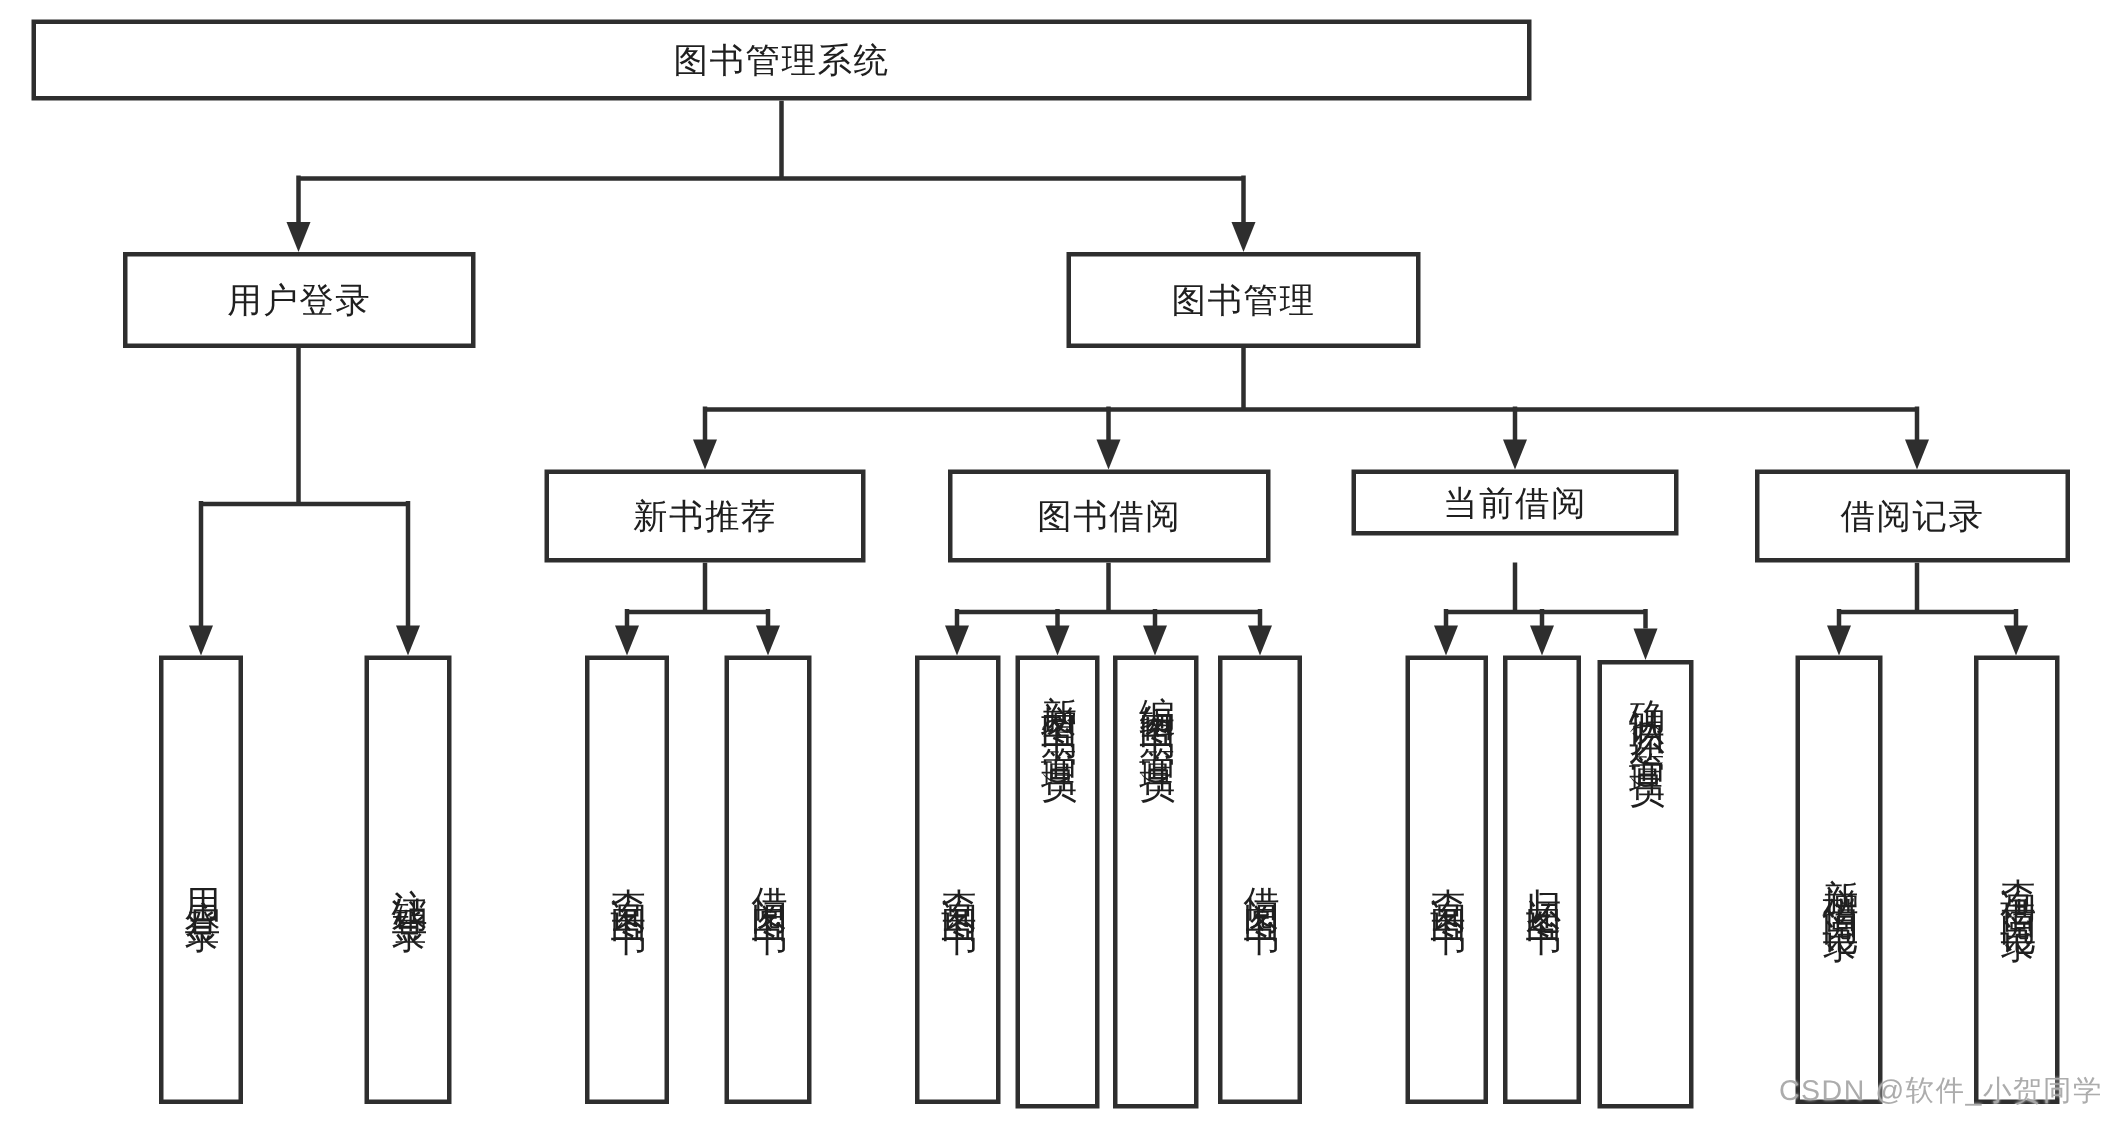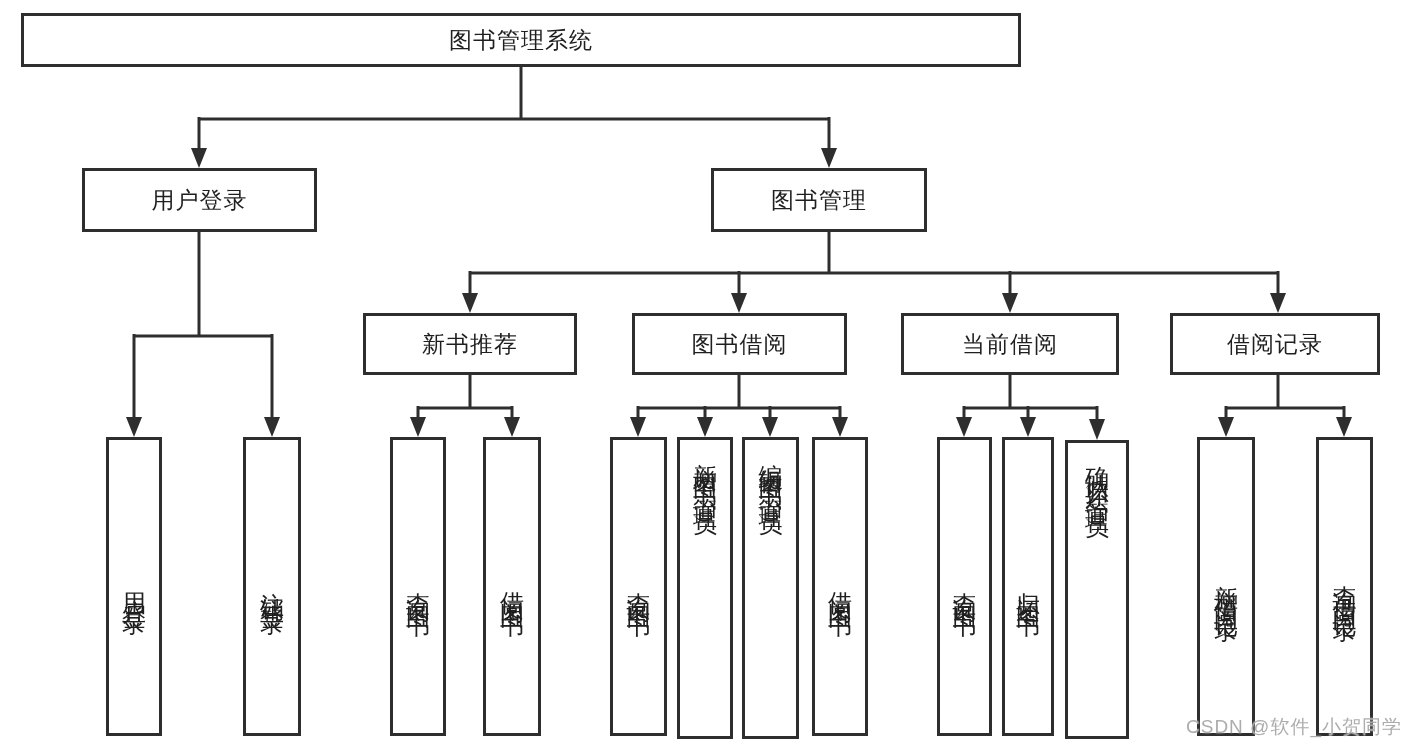--- a/index.html
+++ b/index.html
@@ -126,31 +126,31 @@
     </g>
   </svg>
 
   <div class="node h" style="left:21px;top:13px;width:1000px;height:54px">
     <span class="lbl">图书管理系统</span>
   </div>
 
   <div class="node h" style="left:82px;top:168px;width:235px;height:64px">
     <span class="lbl">用户登录</span>
   </div>
-  <div class="node h" style="left:711px;top:168px;width:216px;height:64px">
+  <div class="node h" style="left:711px;top:168px;width:236px;height:64px">
     <span class="lbl">图书管理</span>
   </div>
 
   <div class="node h" style="left:632px;top:313px;width:215px;height:62px">
     <span class="lbl">图书借阅</span>
   </div>
   <div class="node h" style="left:363px;top:313px;width:214px;height:62px">
     <span class="lbl">新书推荐</span>
   </div>
-  <div class="node h" style="left:901px;top:313px;width:218px;height:62px">
+  <div class="node h" style="left:901px;top:313px;width:218px;height:44px">
     <span class="lbl">当前借阅</span>
   </div>
   <div class="node h" style="left:1170px;top:313px;width:210px;height:62px">
     <span class="lbl">借阅记录</span>
   </div>
 
   <div class="node v" style="left:106px;top:437px;width:56px;height:299px">
     <span class="vtext">用户登录</span>
   </div>
   <div class="node v" style="left:243px;top:437px;width:58px;height:299px">

